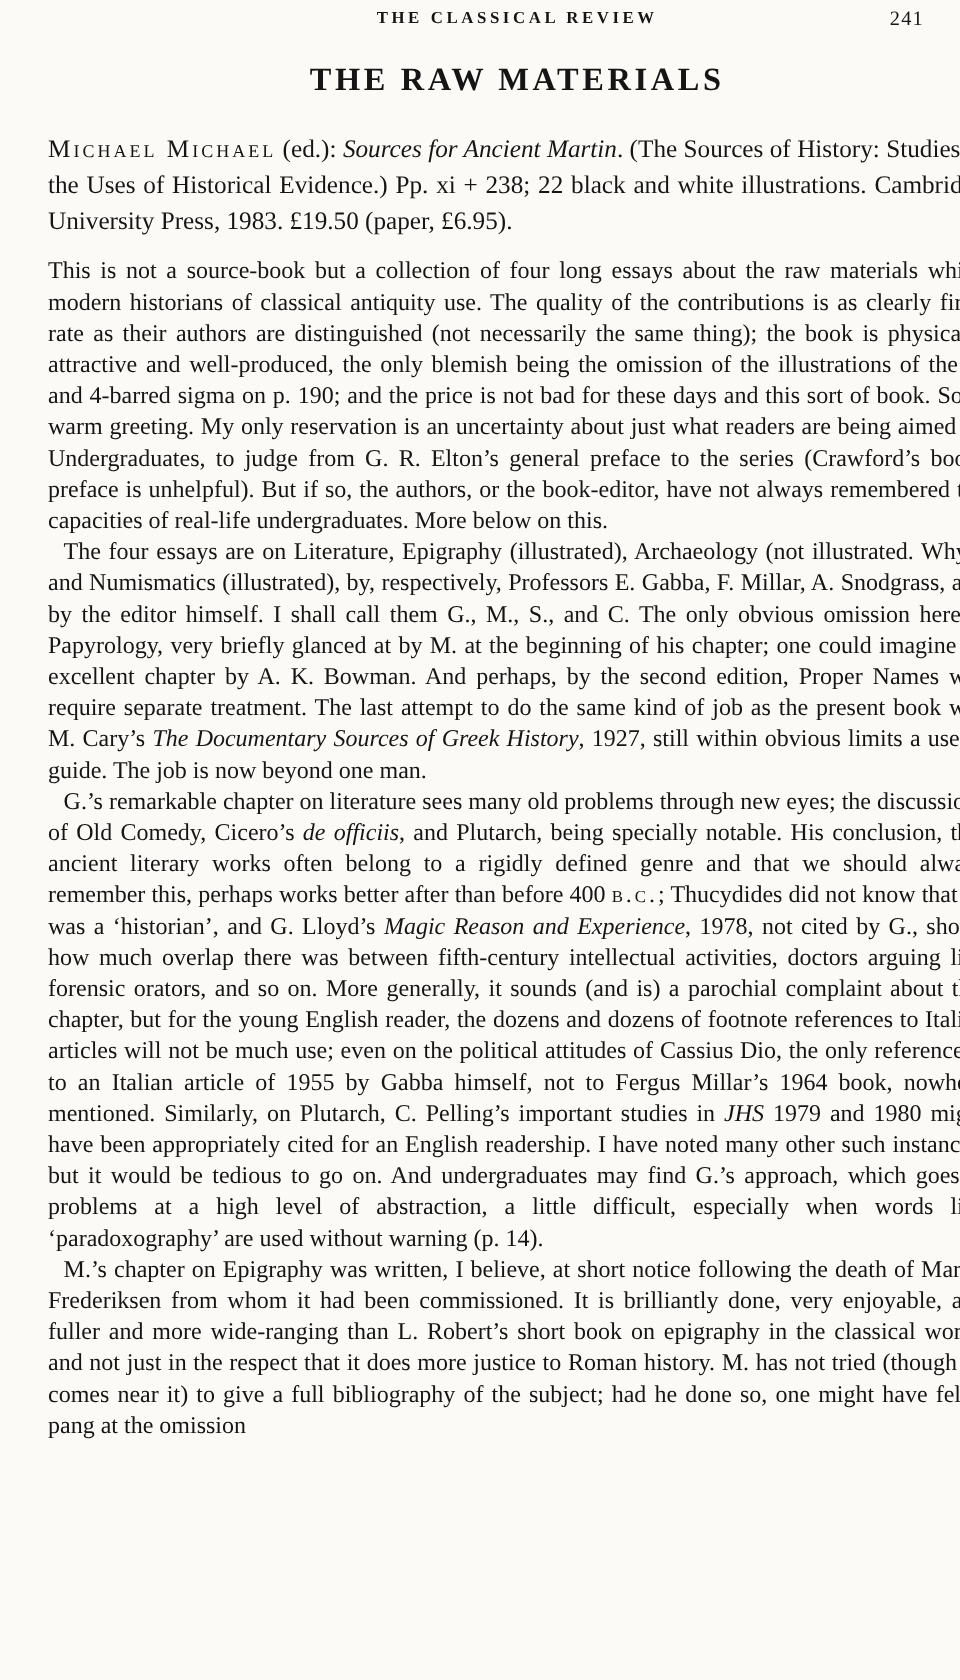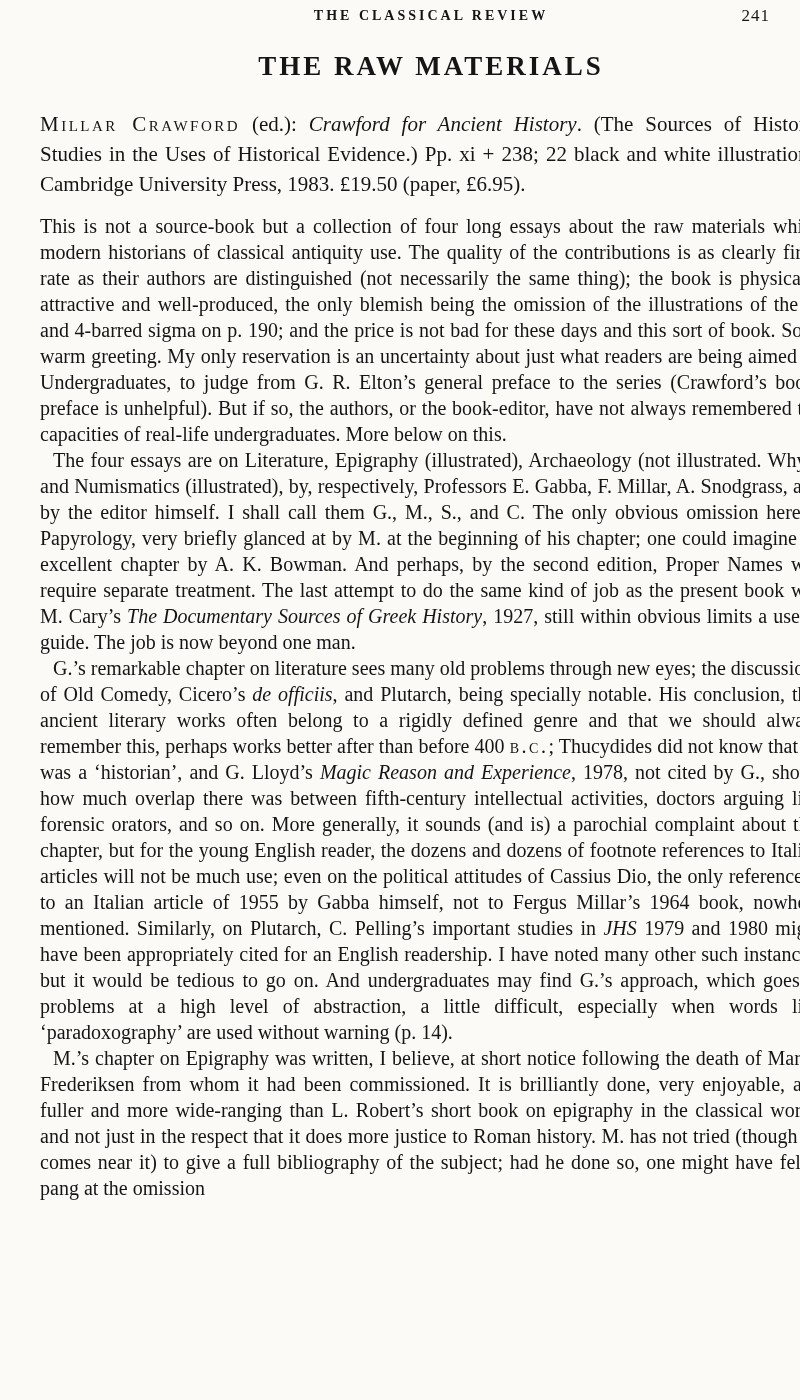--- a/index.html
+++ b/index.html
@@ -70,21 +70,21 @@
 
   <header class="running-head">
     <span class="journal-title">THE CLASSICAL REVIEW</span>
     <span class="page-number">241</span>
   </header>
 
   <h1 class="article-title">
     <span>THE RAW MATERIALS</span><br>
   </h1>
 
-  <p class="citation"><span class="smallcaps">Millar Crawford</span><span> (ed.): </span><span class="italic">Crawford for Ancient History</span><span>. (The Sources of History: Studies in the Uses of Historical Evidence.) Pp. xi + 238; 22 black and white illustrations. Cambridge University Press, 1983. £19.50 (paper, £6.95).</span></p>
+  <p class="citation"><span class="smallcaps">Michael Michael</span><span> (ed.): </span><span class="italic">Sources for Ancient Martin</span><span>. (The Sources of History: Studies in the Uses of Historical Evidence.) Pp. xi + 238; 22 black and white illustrations. Cambridge University Press, 1983. £19.50 (paper, £6.95).</span></p>
 
   <div class="article-body">
       <p><span>This is not a source-book but a collection of four long essays about the raw materials which modern historians of classical antiquity use. The quality of the contributions is as clearly first-rate as their authors are distinguished (not necessarily the same thing); the book is physically attractive and well-produced, the only blemish being the omission of the illustrations of the 3- and 4-barred sigma on p. 190; and the price is not bad for these days and this sort of book. So, a warm greeting. My only reservation is an uncertainty about just what readers are being aimed at. Undergraduates, to judge from G. R. Elton’s general preface to the series (Crawford’s book-preface is unhelpful). But if so, the authors, or the book-editor, have not always remembered the capacities of real-life undergraduates. More below on this.</span></p>
       <p><span>The four essays are on Literature, Epigraphy (illustrated), Archaeology (not illustrated. Why?) and Numismatics (illustrated), by, respectively, Professors E. Gabba, F. Millar, A. Snodgrass, and by the editor himself. I shall call them G., M., S., and C. The only obvious omission here is Papyrology, very briefly glanced at by M. at the beginning of his chapter; one could imagine an excellent chapter by A. K. Bowman. And perhaps, by the second edition, Proper Names will require separate treatment. The last attempt to do the same kind of job as the present book was M. Cary’s </span><span class="italic">The Documentary Sources of Greek History</span><span>, 1927, still within obvious limits a useful guide. The job is now beyond one man.</span></p>
       <p><span>G.’s remarkable chapter on literature sees many old problems through new eyes; the discussions of Old Comedy, Cicero’s </span><span class="italic">de officiis</span><span>, and Plutarch, being specially notable. His conclusion, that ancient literary works often belong to a rigidly defined genre and that we should always remember this, perhaps works better after than before 400 </span><span class="smallcaps">b.c.</span><span>; Thucydides did not know that he was a ‘historian’, and G. Lloyd’s </span><span class="italic">Magic Reason and Experience</span><span>, 1978, not cited by G., shows how much overlap there was between fifth-century intellectual activities, doctors arguing like forensic orators, and so on. More generally, it sounds (and is) a parochial complaint about this chapter, but for the young English reader, the dozens and dozens of footnote references to Italian articles will not be much use; even on the political attitudes of Cassius Dio, the only reference is to an Italian article of 1955 by Gabba himself, not to Fergus Millar’s 1964 book, nowhere mentioned. Similarly, on Plutarch, C. Pelling’s important studies in </span><span class="italic">JHS</span><span> 1979 and 1980 might have been appropriately cited for an English readership. I have noted many other such instances, but it would be tedious to go on. And undergraduates may find G.’s approach, which goes at problems at a high level of abstraction, a little difficult, especially when words like ‘paradoxography’ are used without warning (p. 14).</span></p>
       <p><span>M.’s chapter on Epigraphy was written, I believe, at short notice following the death of Martin Frederiksen from whom it had been commissioned. It is brilliantly done, very enjoyable, and fuller and more wide-ranging than L. Robert’s short book on epigraphy in the classical world, and not just in the respect that it does more justice to Roman history. M. has not tried (though he comes near it) to give a full bibliography of the subject; had he done so, one might have felt a pang at the omission</span></p>
     </div>
 
 </div>
 

